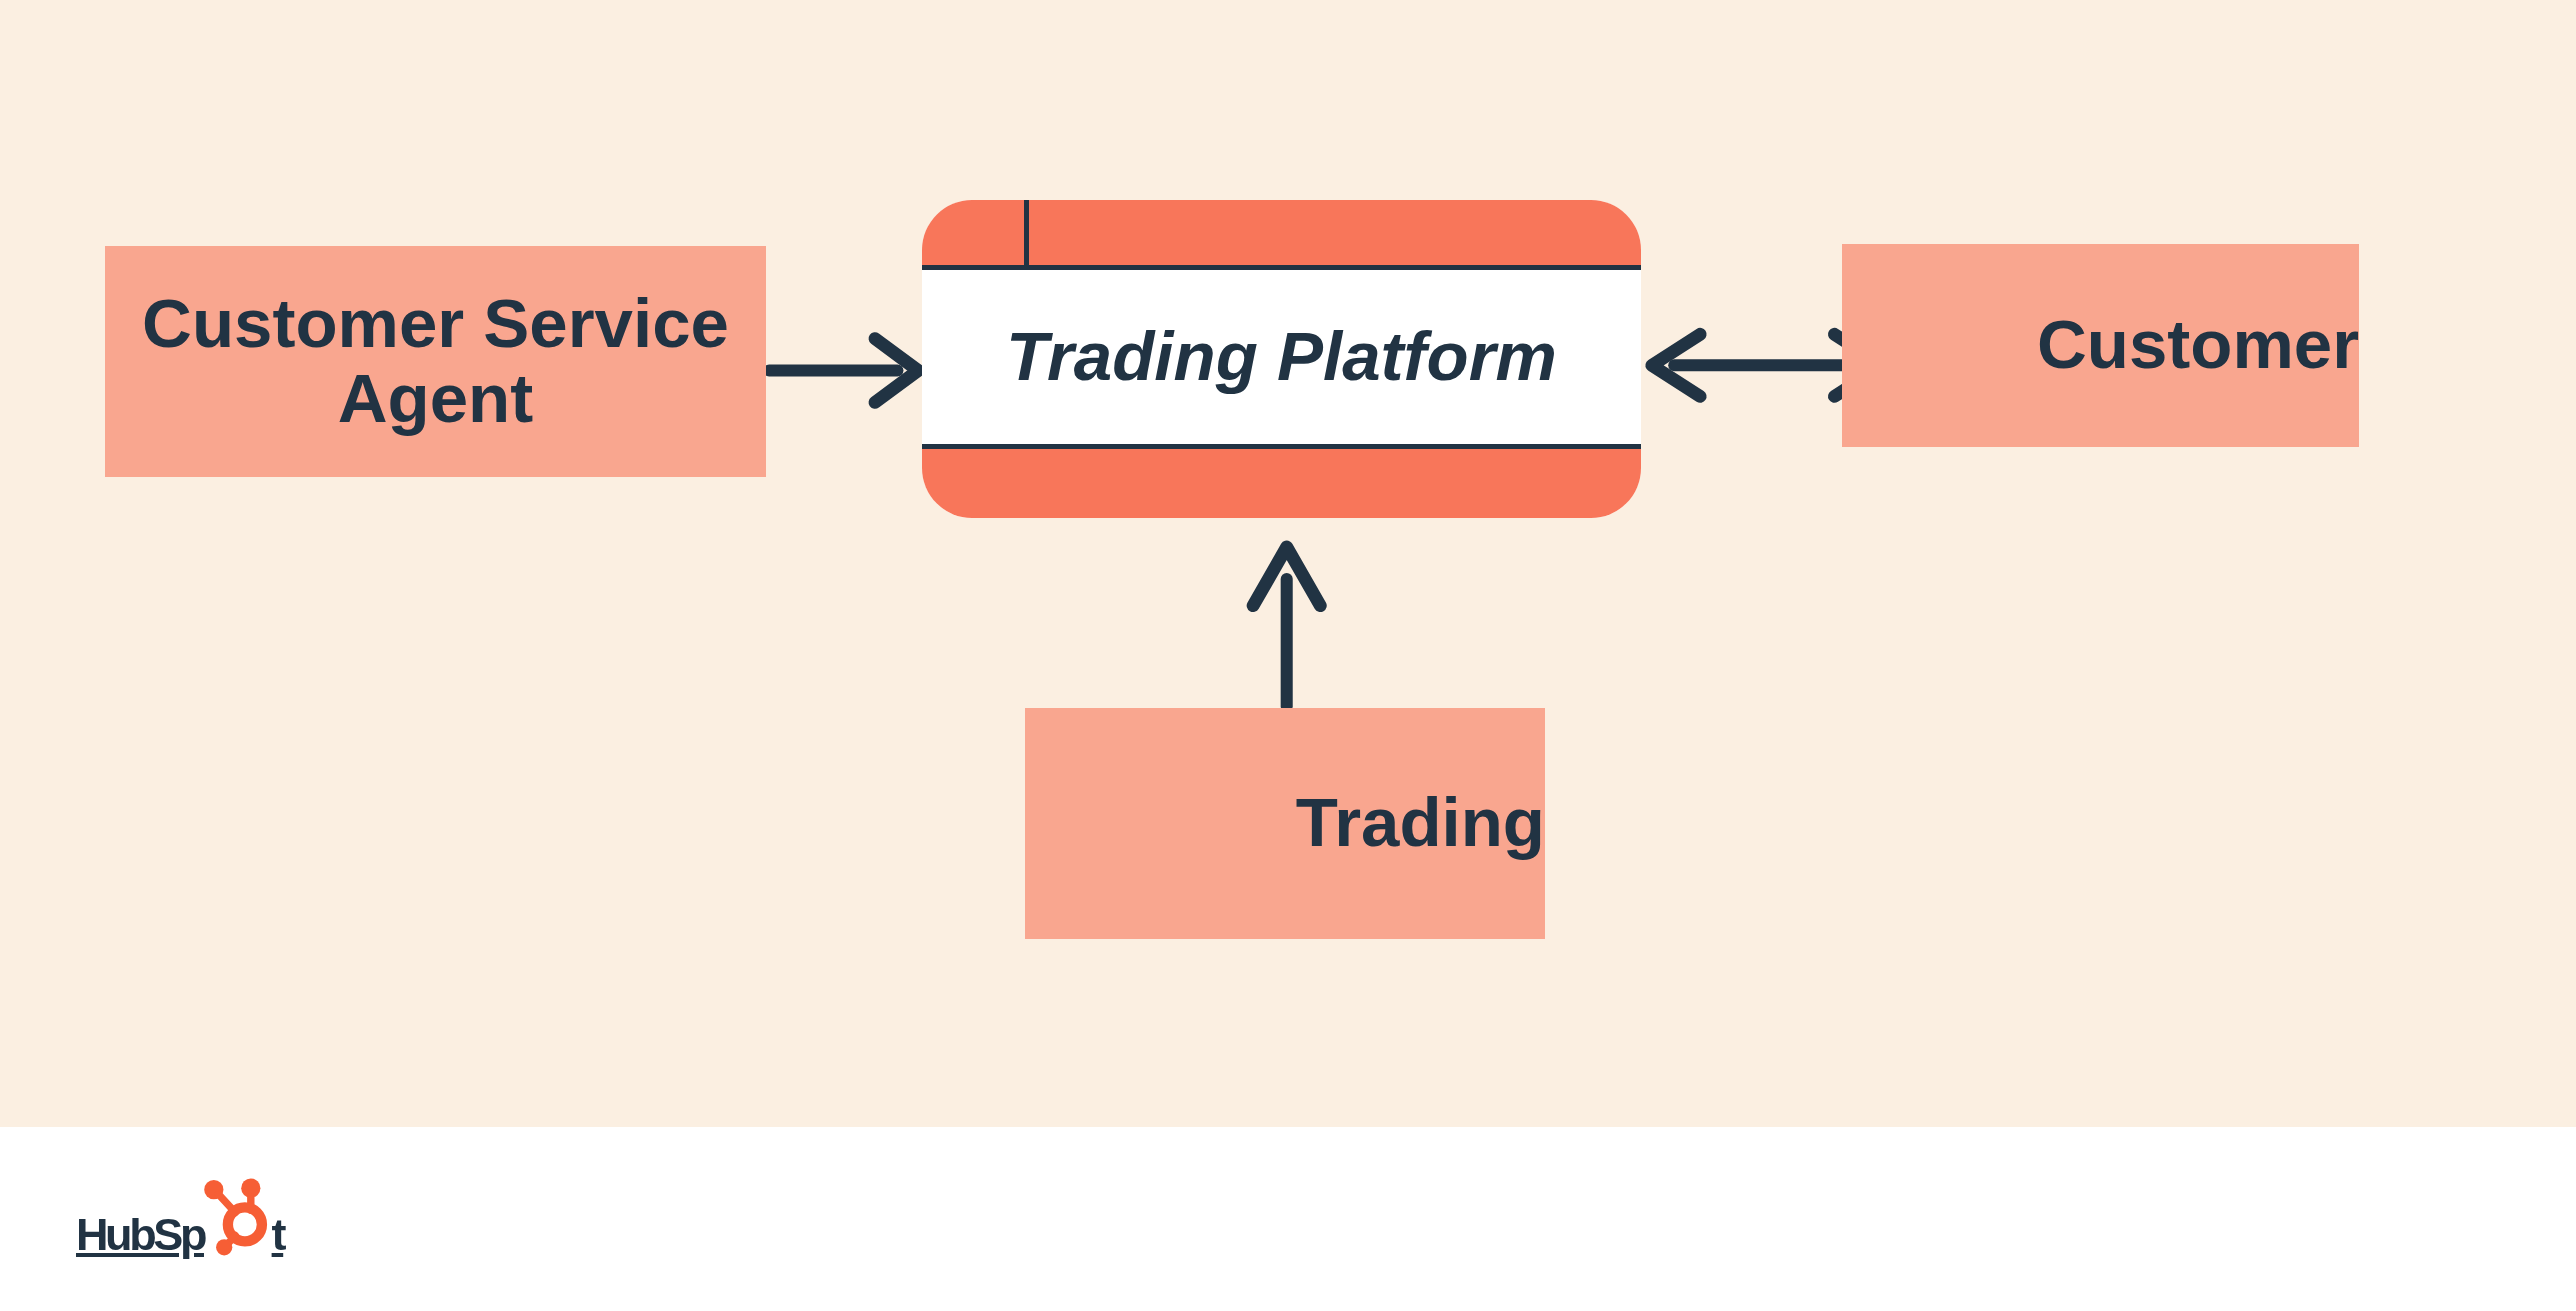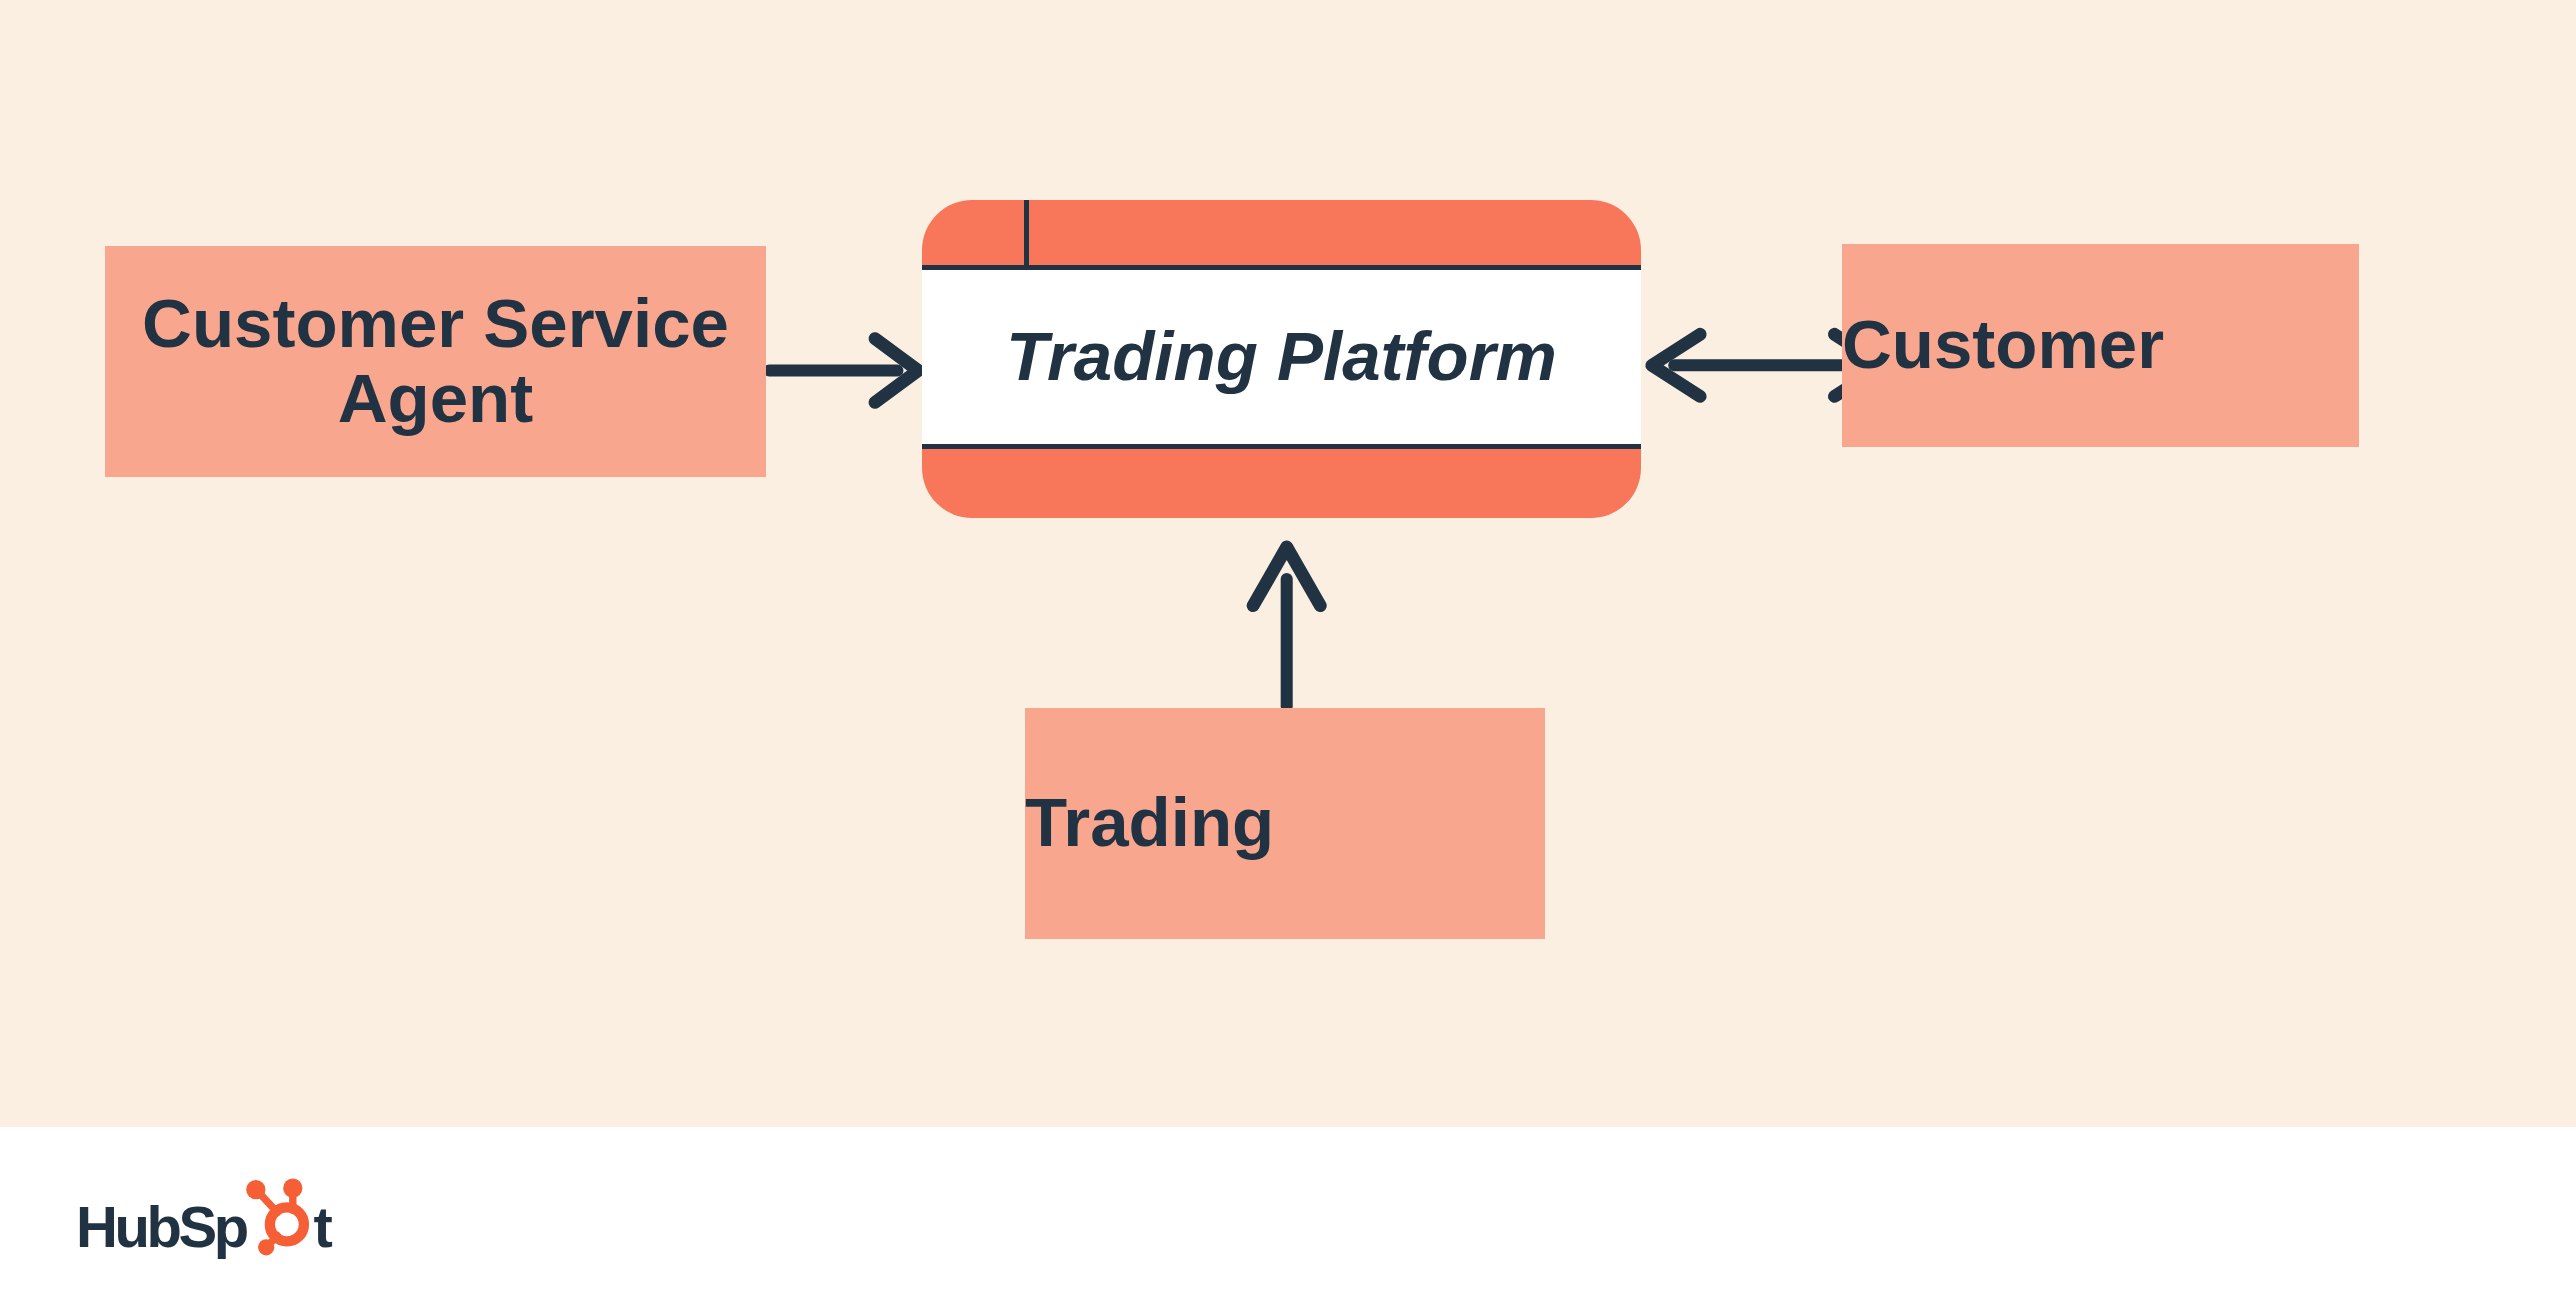--- a/index.html
+++ b/index.html
@@ -21,21 +21,21 @@
     overflow:hidden;
   }
   .arrows{
     position:absolute;left:0;top:0;
     color:var(--ink);
     pointer-events:none;
   }
   .node{
     position:absolute;
     background:var(--node-fill);
-    display:flex;align-items:center;justify-content:flex-start;
+    display:flex;align-items:center;justify-content:flex-end;
     text-align:center;
   }
   .node .label{
     color:var(--ink);
     font-size:69px;font-weight:700;line-height:1.08;
   }
   .node-csa{left:105px;top:246px;width:661px;height:231px;}
   .node-customer{left:1842px;top:244px;width:517px;height:203px;}
   .node-broker{left:1025px;top:708px;width:520px;height:231px;}
   .platform{
@@ -78,23 +78,24 @@
     left:0;top:1127px;width:2576px;height:184px;
     background:var(--footer-bg);
   }
   .hubspot-logo{
     position:absolute;
     left:76px;top:1178px;
     display:flex;align-items:flex-end;
   }
   .hubspot-logo .wordmark{
     color:var(--ink);
-    font-size:58px;font-weight:700;
+    font-size:45px;font-weight:700;
     letter-spacing:-3.4px;
     line-height:1.15;
+    text-decoration:underline;
   }
   .sprocket{
     color:var(--logo-orange);
     margin:0 -1.7px 4.3px -1.7px;
     display:block;
   }
 </style>
 </head>
 <body>
 

